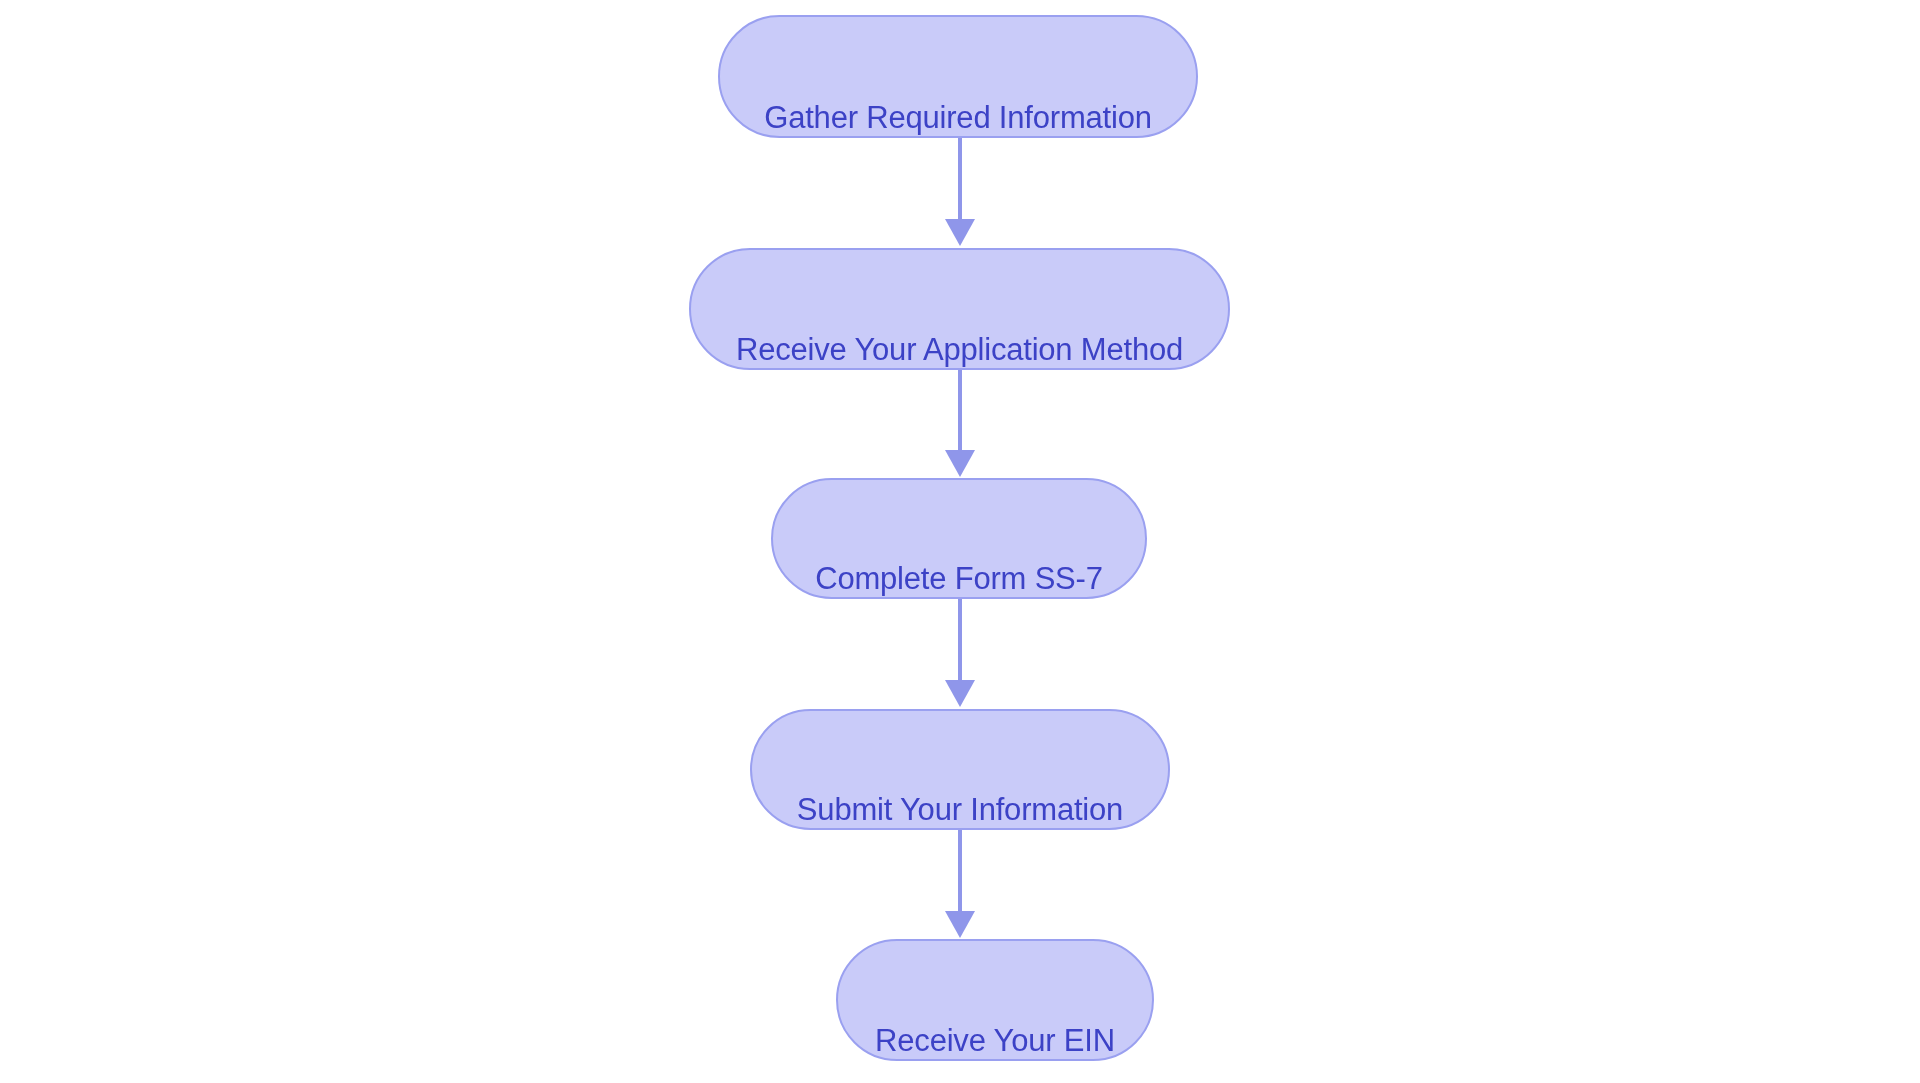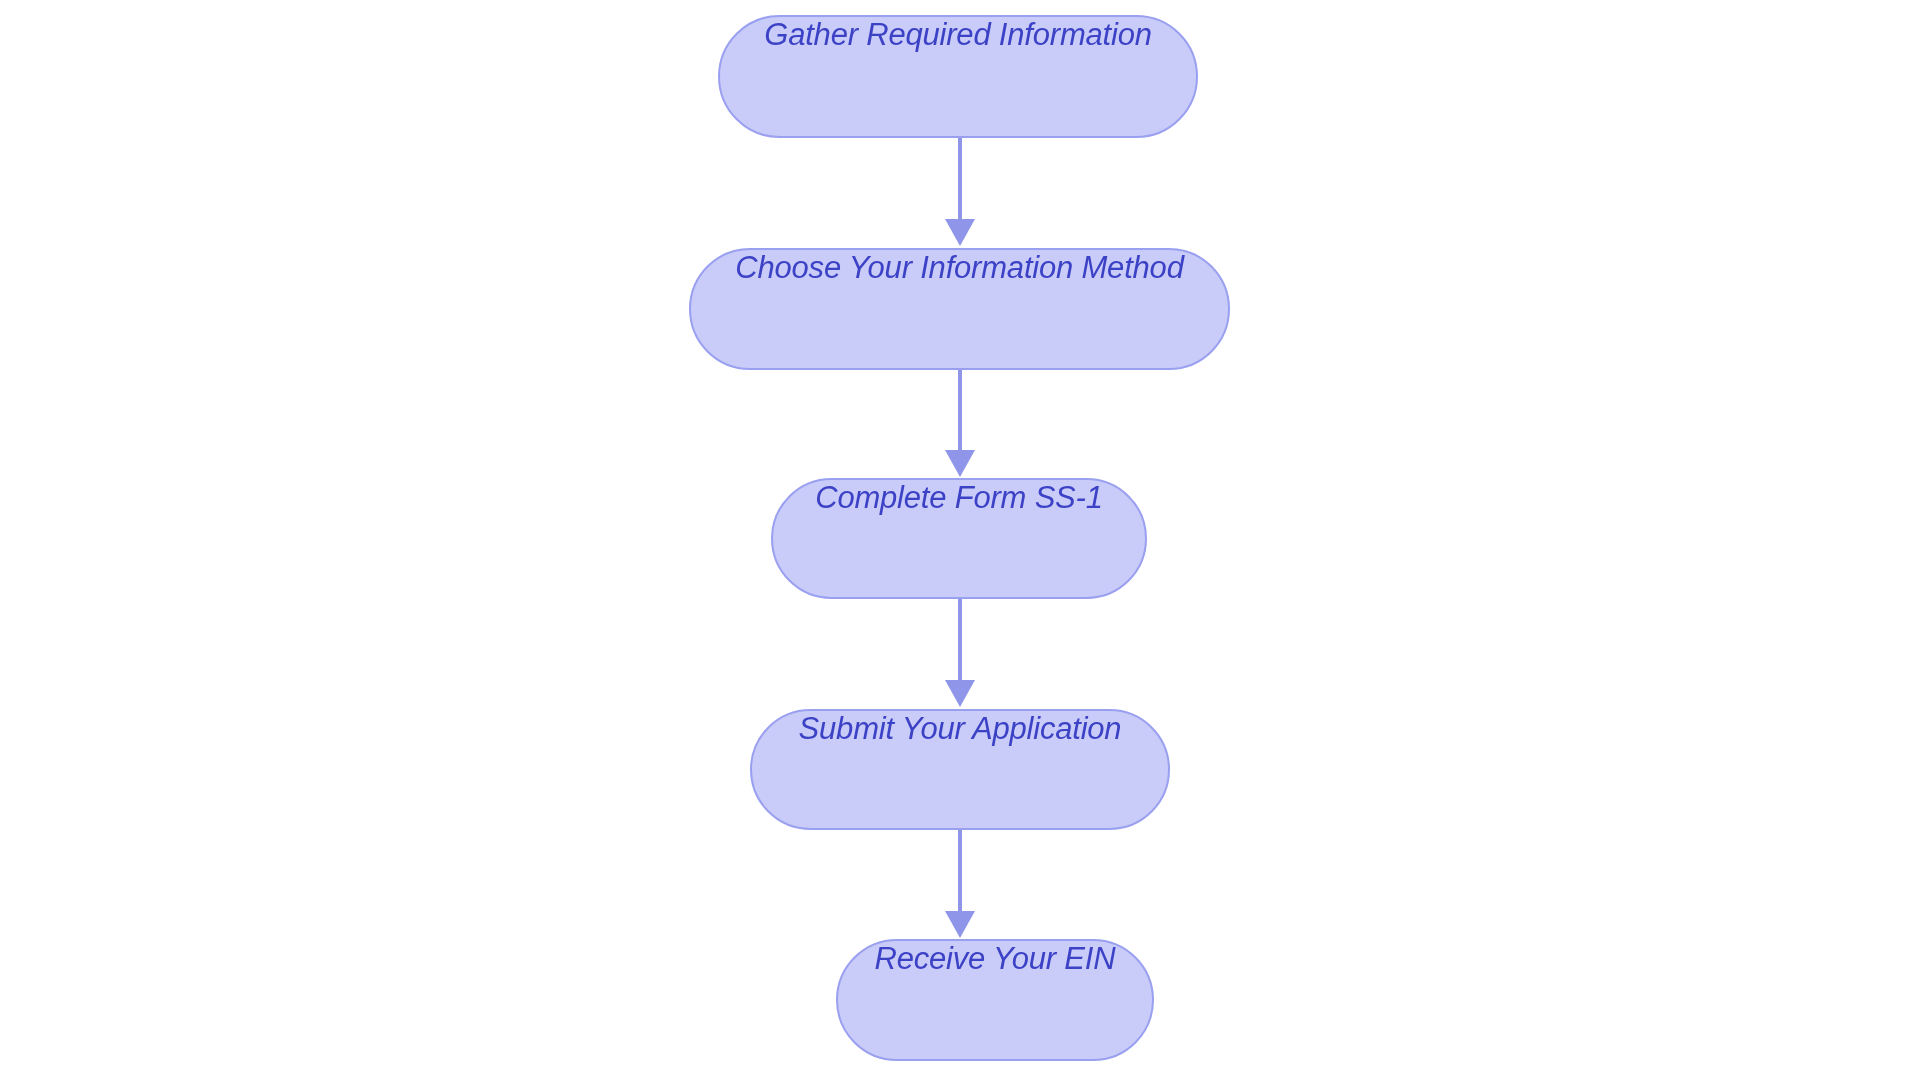--- a/index.html
+++ b/index.html
@@ -22,24 +22,23 @@
     width: 1920px;
     height: 1083px;
     background: var(--background);
   }
   .node {
     position: absolute;
     background: var(--node-fill);
     border: 2px solid var(--node-border);
     border-radius: 62px;
     display: flex;
-    align-items: flex-start;
+    align-items: flex-end;
     justify-content: center;
     z-index: 2;
-    font-style: italic;
   }
   .node span {
     color: var(--node-text);
     font-size: 31px;
     font-weight: 400;
     letter-spacing: -0.2px;
     white-space: nowrap;
     text-align: center;
   }
   .node-1 { left: 718px; top: 15px;  width: 480px; height: 123px; }
@@ -80,28 +79,28 @@
   <svg class="arrow arrow-4" width="34" height="110" viewBox="0 0 34 110" aria-hidden="true">
     <line x1="17" y1="0" x2="17" y2="84"></line>
     <polygon points="2,82 32,82 17,109"></polygon>
   </svg>
 
   <div class="node node-1">
     <span>Gather Required Information</span>
   </div>
 
   <div class="node node-2">
-    <span>Choose Your Information Method</span>
+    <span>Receive Your Application Method</span>
   </div>
 
   <div class="node node-3">
-    <span>Complete Form SS-1</span>
+    <span>Complete Form SS-7</span>
   </div>
 
   <div class="node node-4">
-    <span>Submit Your Application</span>
+    <span>Submit Your Information</span>
   </div>
 
   <div class="node node-5">
     <span>Receive Your EIN</span>
   </div>
 
 </div>
 
 </body></html>

